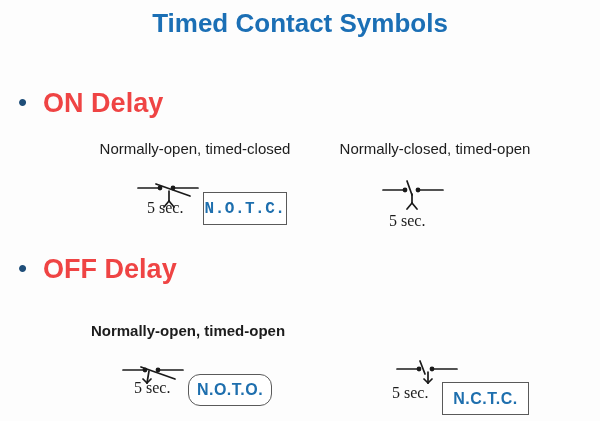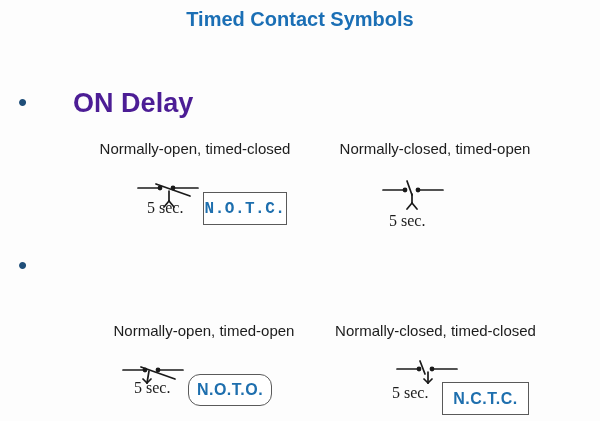--- a/index.html
+++ b/index.html
@@ -2,39 +2,39 @@
 <html><head>
 <meta charset="utf-8">
 <style>
   html,body{margin:0;padding:0;background:#ffffff;}
   .slide{
     position:relative;width:600px;height:421px;background:#fdfdfd;
     font-family:"Liberation Sans","DejaVu Sans",sans-serif;overflow:hidden;
   }
   .slide-title{
     position:absolute;top:8px;left:0;width:100%;text-align:center;
-    color:#1b6fb5;font-size:20px;font-weight:bold;letter-spacing:0px;
+    color:#1b6fb5;font-size:26px;font-weight:bold;letter-spacing:0px;
   }
   .section-heading{
     position:absolute;left:18px;display:flex;align-items:center;gap:16px;
   }
   .section-heading .bullet{
     color:#1f4e79;font-size:26px;line-height:1;transform:translateY(-2px);
   }
   .section-heading .heading-text{
-    color:#4c1d95;font-size:27px;font-weight:bold;margin-left:30px;
+    color:#ef4444;font-size:27px;font-weight:bold;
   }
   .heading-on{top:88px;}
   .heading-off{top:254px;}
   .contact-label{
     position:absolute;color:#1c1c1c;font-size:15px;text-align:center;
   }
   .lbl-r1-left{top:140px;left:55px;width:280px;}
   .lbl-r1-right{top:140px;left:320px;width:230px;}
-  .lbl-r2-left{top:322px;left:84px;width:240px;}
+  .lbl-r2-left{top:322px;left:68px;width:240px;font-weight:bold;}
   .lbl-r2-right{top:322px;left:328px;width:215px;}
   .symbol-svg{position:absolute;}
   .svg-notc{top:177px;left:136px;}
   .svg-ncto{top:179px;left:381px;}
   .svg-noto{top:361px;left:121px;}
   .svg-nctc{top:360px;left:395px;}
   .time-label{
     position:absolute;color:#1c1c1c;font-size:16px;
     font-family:"Liberation Serif","DejaVu Serif",serif;
   }
@@ -91,24 +91,24 @@
     <line x1="38" y1="11" x2="62" y2="11"></line>
     <line x1="26" y1="2" x2="31" y2="16"></line>
     <line x1="31" y1="15" x2="31" y2="24"></line>
     <line x1="31" y1="24" x2="26" y2="30"></line>
     <line x1="31" y1="24" x2="36" y2="30"></line>
   </svg>
   <div class="time-label time-ncto">5 sec.</div>
 
   <div class="section-heading heading-off">
     <span class="bullet">•</span>
+    <span class="heading-text">OFF Delay</span>
   </div>
 
   <div class="contact-label lbl-r2-left">Normally-open, timed-open</div>
-  <div class="contact-label lbl-r2-right">Normally-closed, timed-closed</div>
 
   <svg class="symbol-svg svg-noto" width="66" height="38" viewBox="0 0 66 38">
     <line x1="2" y1="9" x2="23" y2="9"></line>
     <circle cx="24" cy="9" r="2.4"></circle>
     <circle cx="37" cy="9" r="2.4"></circle>
     <line x1="38" y1="9" x2="62" y2="9"></line>
     <line x1="20" y1="6" x2="54" y2="18"></line>
     <line x1="28" y1="10" x2="26" y2="22"></line>
     <line x1="26" y1="22" x2="22" y2="18"></line>
     <line x1="26" y1="22" x2="30" y2="18"></line>

